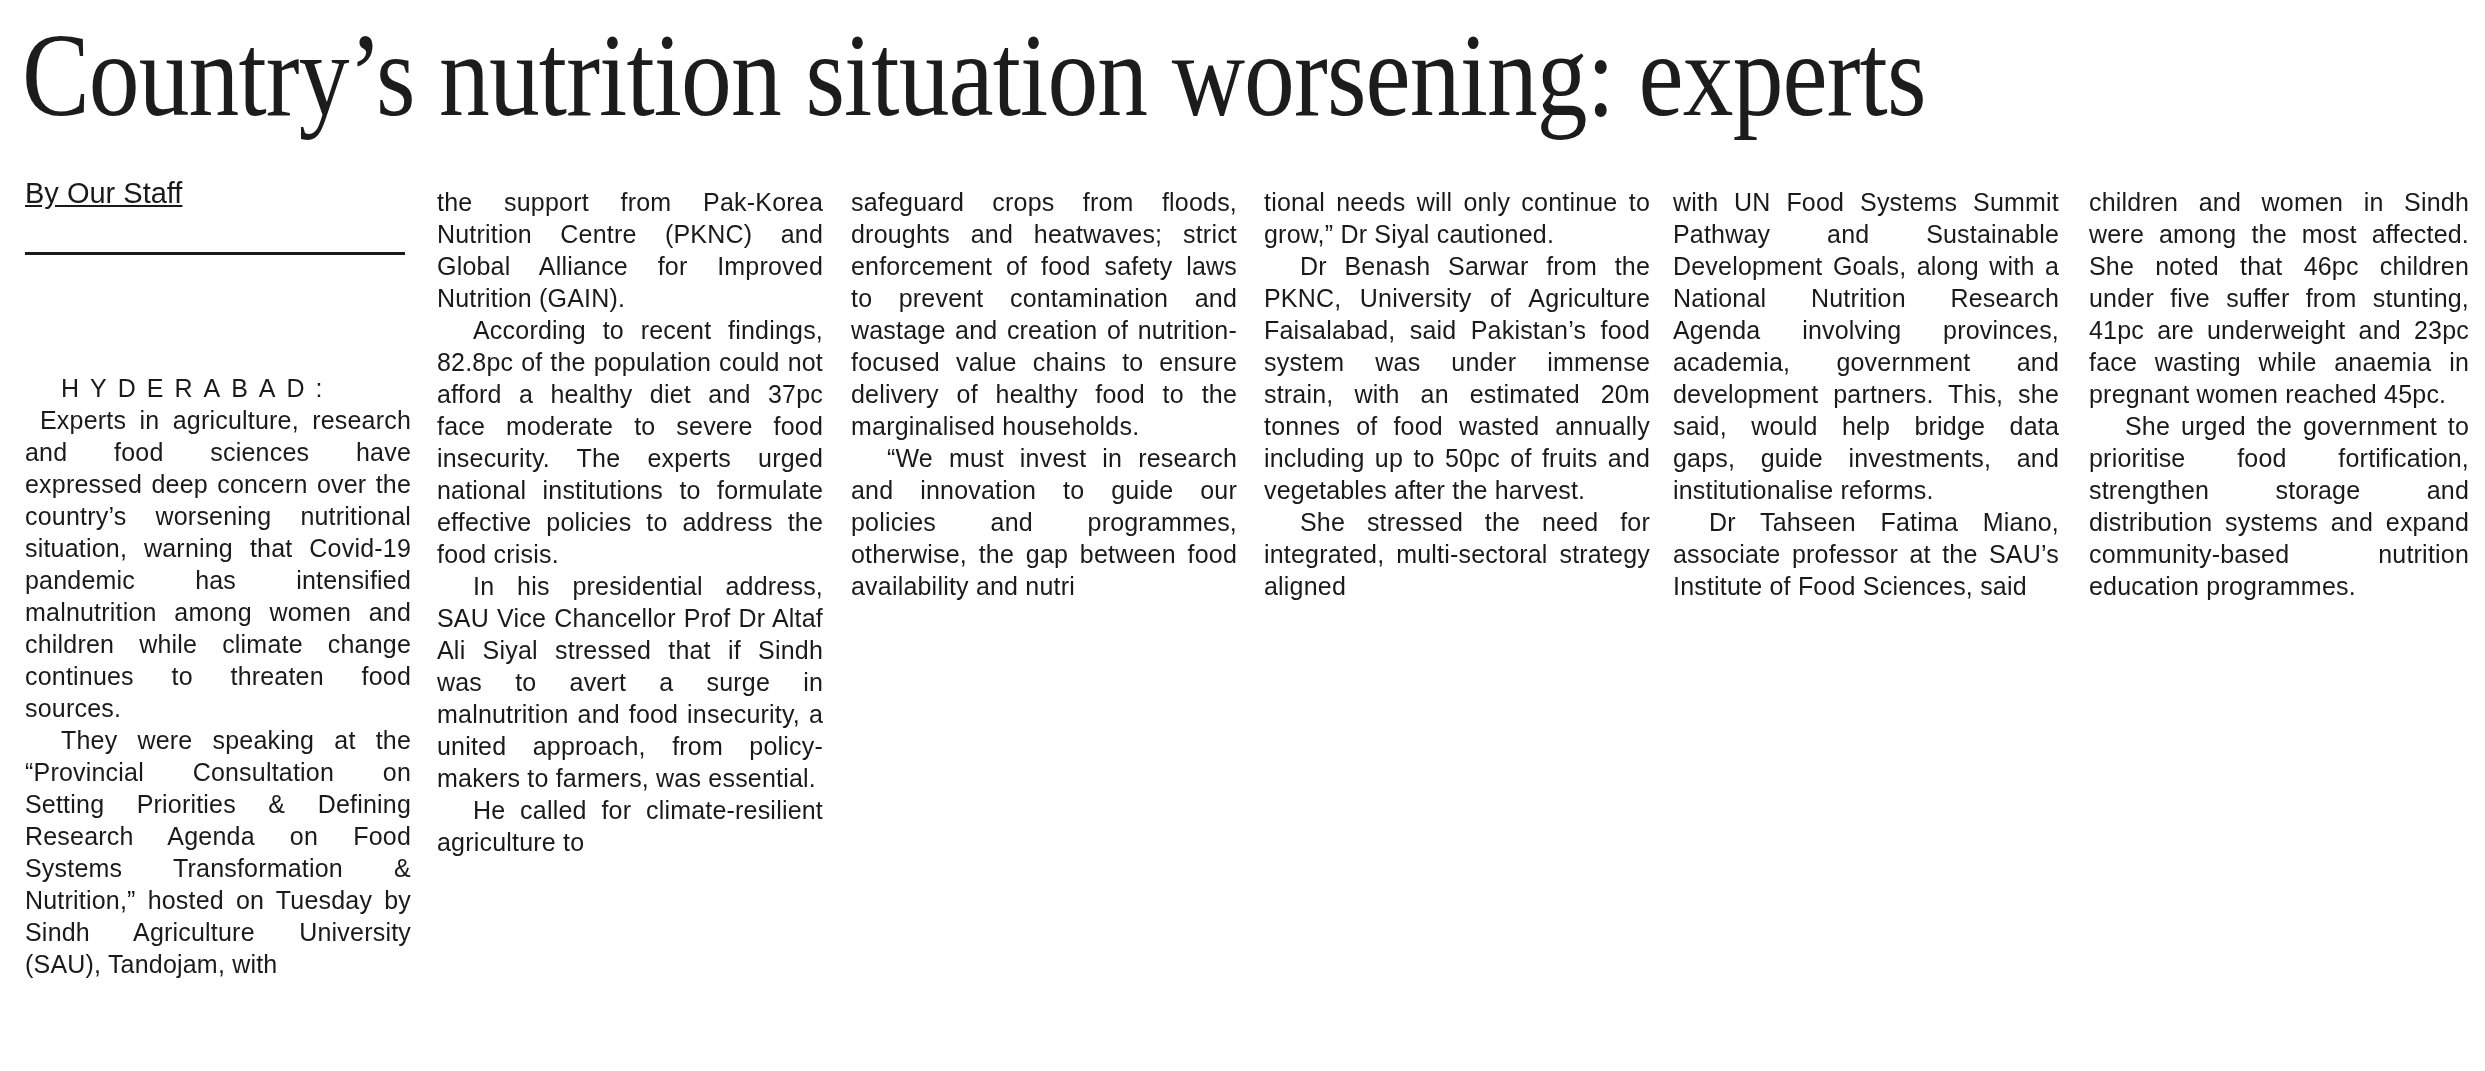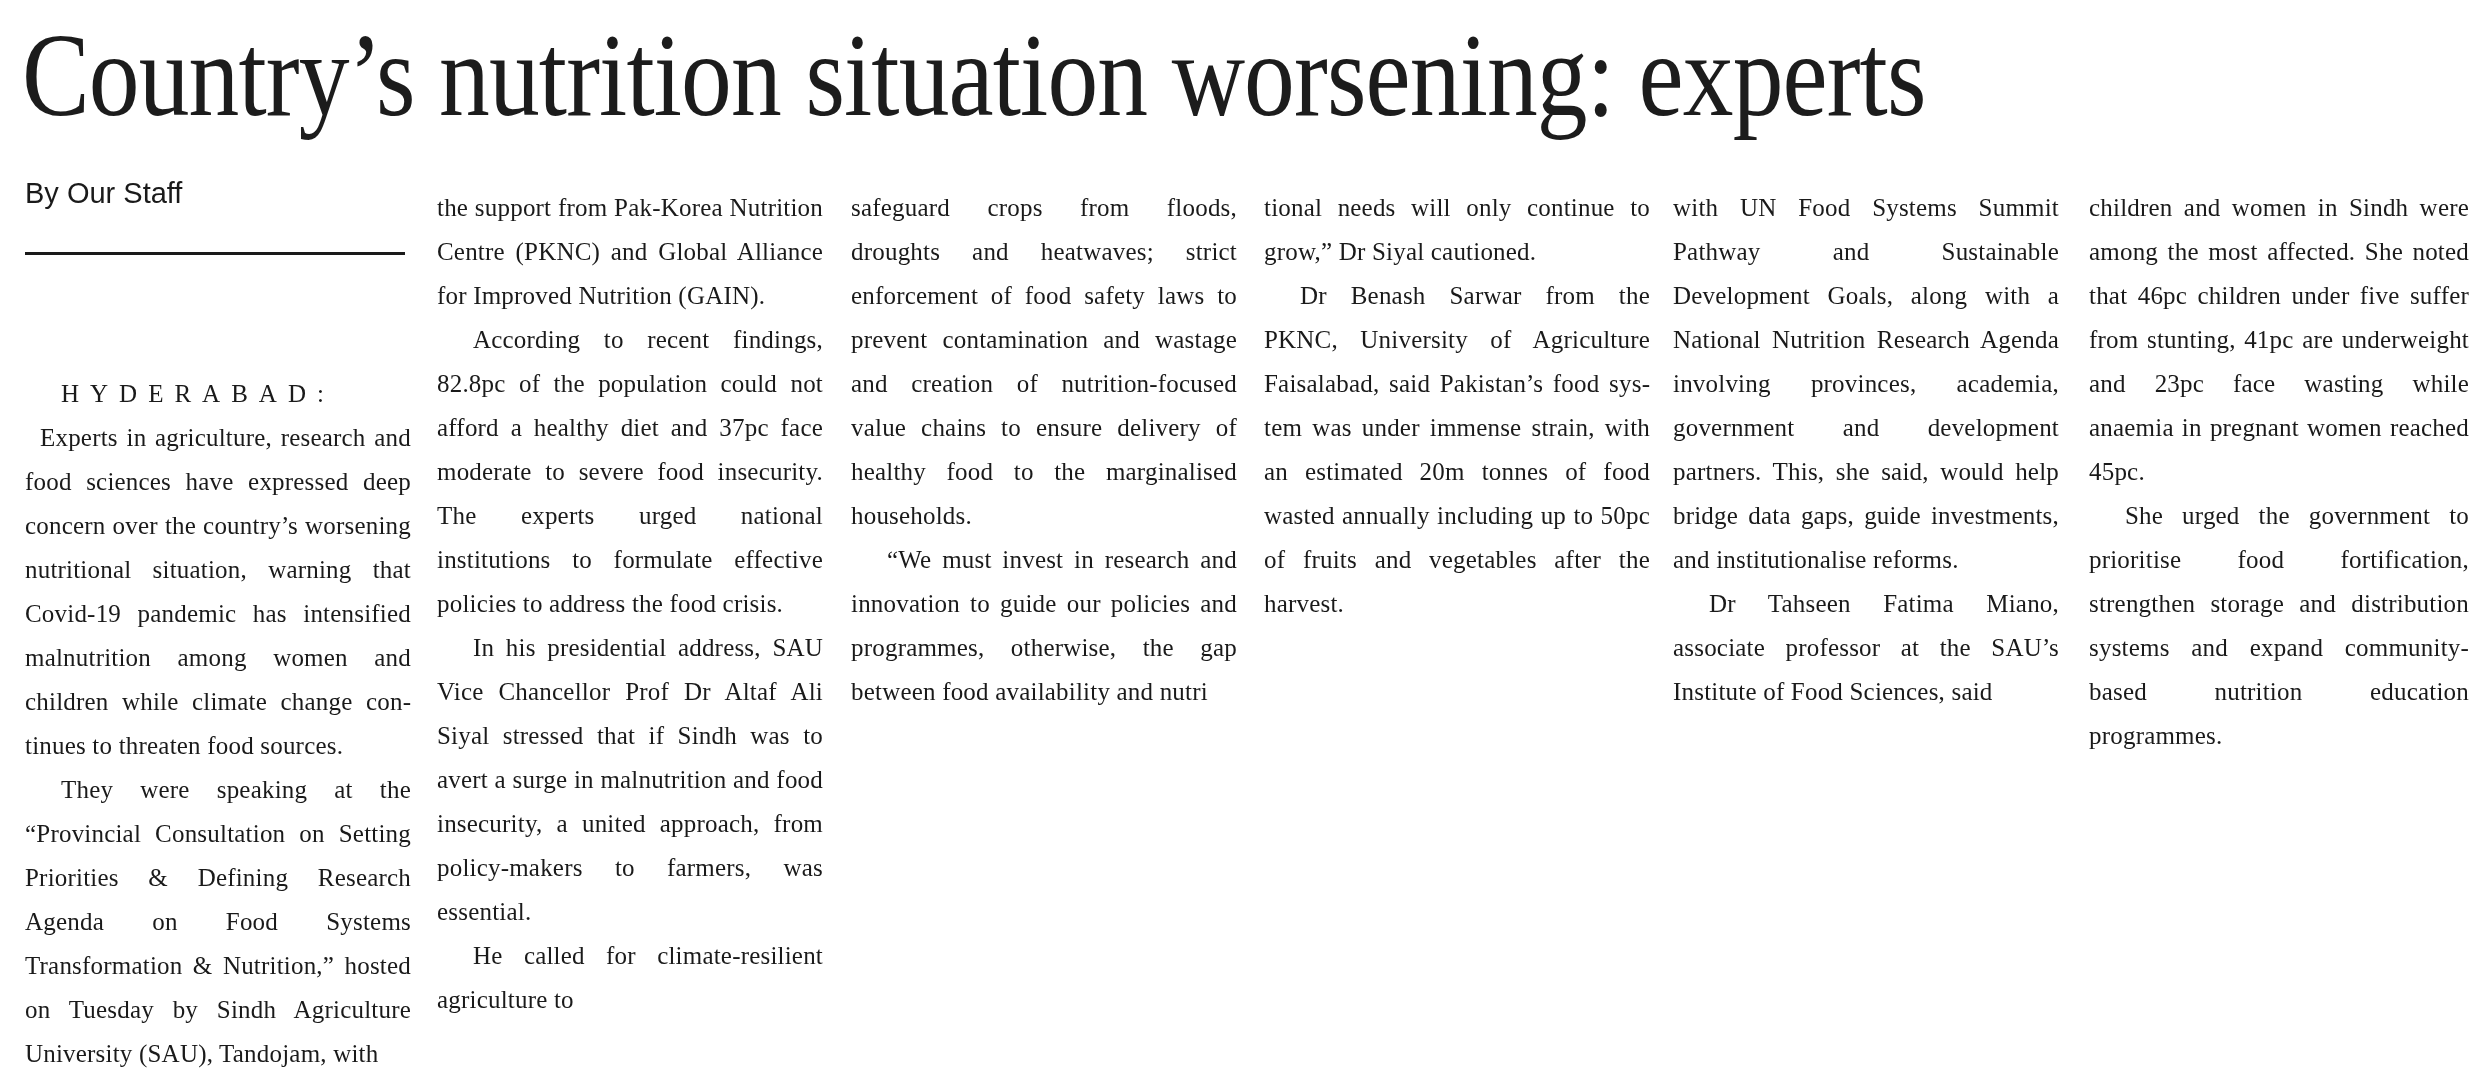--- a/index.html
+++ b/index.html
@@ -13,33 +13,34 @@
     font-family: "Liberation Serif", "DejaVu Serif", serif;
     font-weight: normal;
     font-size: 118px; line-height: 140px;
     letter-spacing: -1px;
     transform: scaleX(0.86); transform-origin: left top;
     white-space: nowrap;
     color: #1c1c1c;
   }
   .col {
     position: absolute; top: 186px; width: 386px;
-    font-family: Liberation Serif, serif;
-    font-size: 25px; line-height: 44px;
+    font-family: Liberation Sans, sans-serif;
+    font-size: 25px; line-height: 32px;
     text-align: justify;
     hyphens: manual;
     letter-spacing: 0.2px;
   }
   .col p { margin: 0; text-indent: 36px; }
   .col p.noindent { text-indent: 0; }
   .byline {
     position: absolute; left: 25px; top: 176px; width: 380px;
     font-family: "Liberation Sans", "DejaVu Sans", sans-serif;
     font-size: 29px; line-height: 34px;
     color: #1a1a1a;
+    text-decoration: underline;
   }
   .byline-rule {
     position: absolute; left: 25px; top: 252px; width: 380px; height: 3px;
     background: #1a1a1a;
   }
   .dateline { letter-spacing: 11px; }
   #c1 { left: 25px; top: 372px; }
   #c2 { left: 437px; }
   #c3 { left: 851px; }
   #c4 { left: 1264px; }
@@ -69,20 +70,21 @@
 </div>
 
 <div class="col" id="c3">
   <p class="noindent">safeguard crops from floods, droughts and heatwaves; strict enforce­ment of food safety laws to prevent contamination and wastage and creation of nutrition-focused value chains to ensure delivery of healthy food to the marginalised households.</p>
   <p>“We must invest in research and innovation to guide our policies and programmes, otherwise, the gap between food availability and nutri­</p>
 </div>
 
 <div class="col" id="c4">
   <p class="noindent">tional needs will only con­tinue to grow,” Dr Siyal cautioned.</p>
   <p>Dr Benash Sarwar from the PKNC, University of Agriculture Faisalabad, said Pakistan’s food sys­tem was under immense strain, with an estimated 20m tonnes of food wasted annually includ­ing up to 50pc of fruits and vegetables after the harvest.</p>
+  <p>She stressed the need for integrated, multi-sec­toral strategy aligned</p>
 </div>
 
 <div class="col" id="c5">
   <p class="noindent">with UN Food Systems Summit Pathway and Sustainable Development Goals, along with a National Nutrition Research Agenda involv­ing provinces, academia, government and develop­ment partners. This, she said, would help bridge data gaps, guide invest­ments, and institutional­ise reforms.</p>
   <p>Dr Tahseen Fatima Miano, associate profes­sor at the SAU’s Institute of Food Sciences, said</p>
 </div>
 
 <div class="col" id="c6">
   <p class="noindent">children and women in Sindh were among the most affected. She noted that 46pc children under five suffer from stunting, 41pc are underweight and 23pc face wasting while anaemia in preg­nant women reached 45pc.</p>
   <p>She urged the govern­ment to prioritise food fortification, strengthen storage and distribution systems and expand com­munity-based nutrition education programmes.</p>

